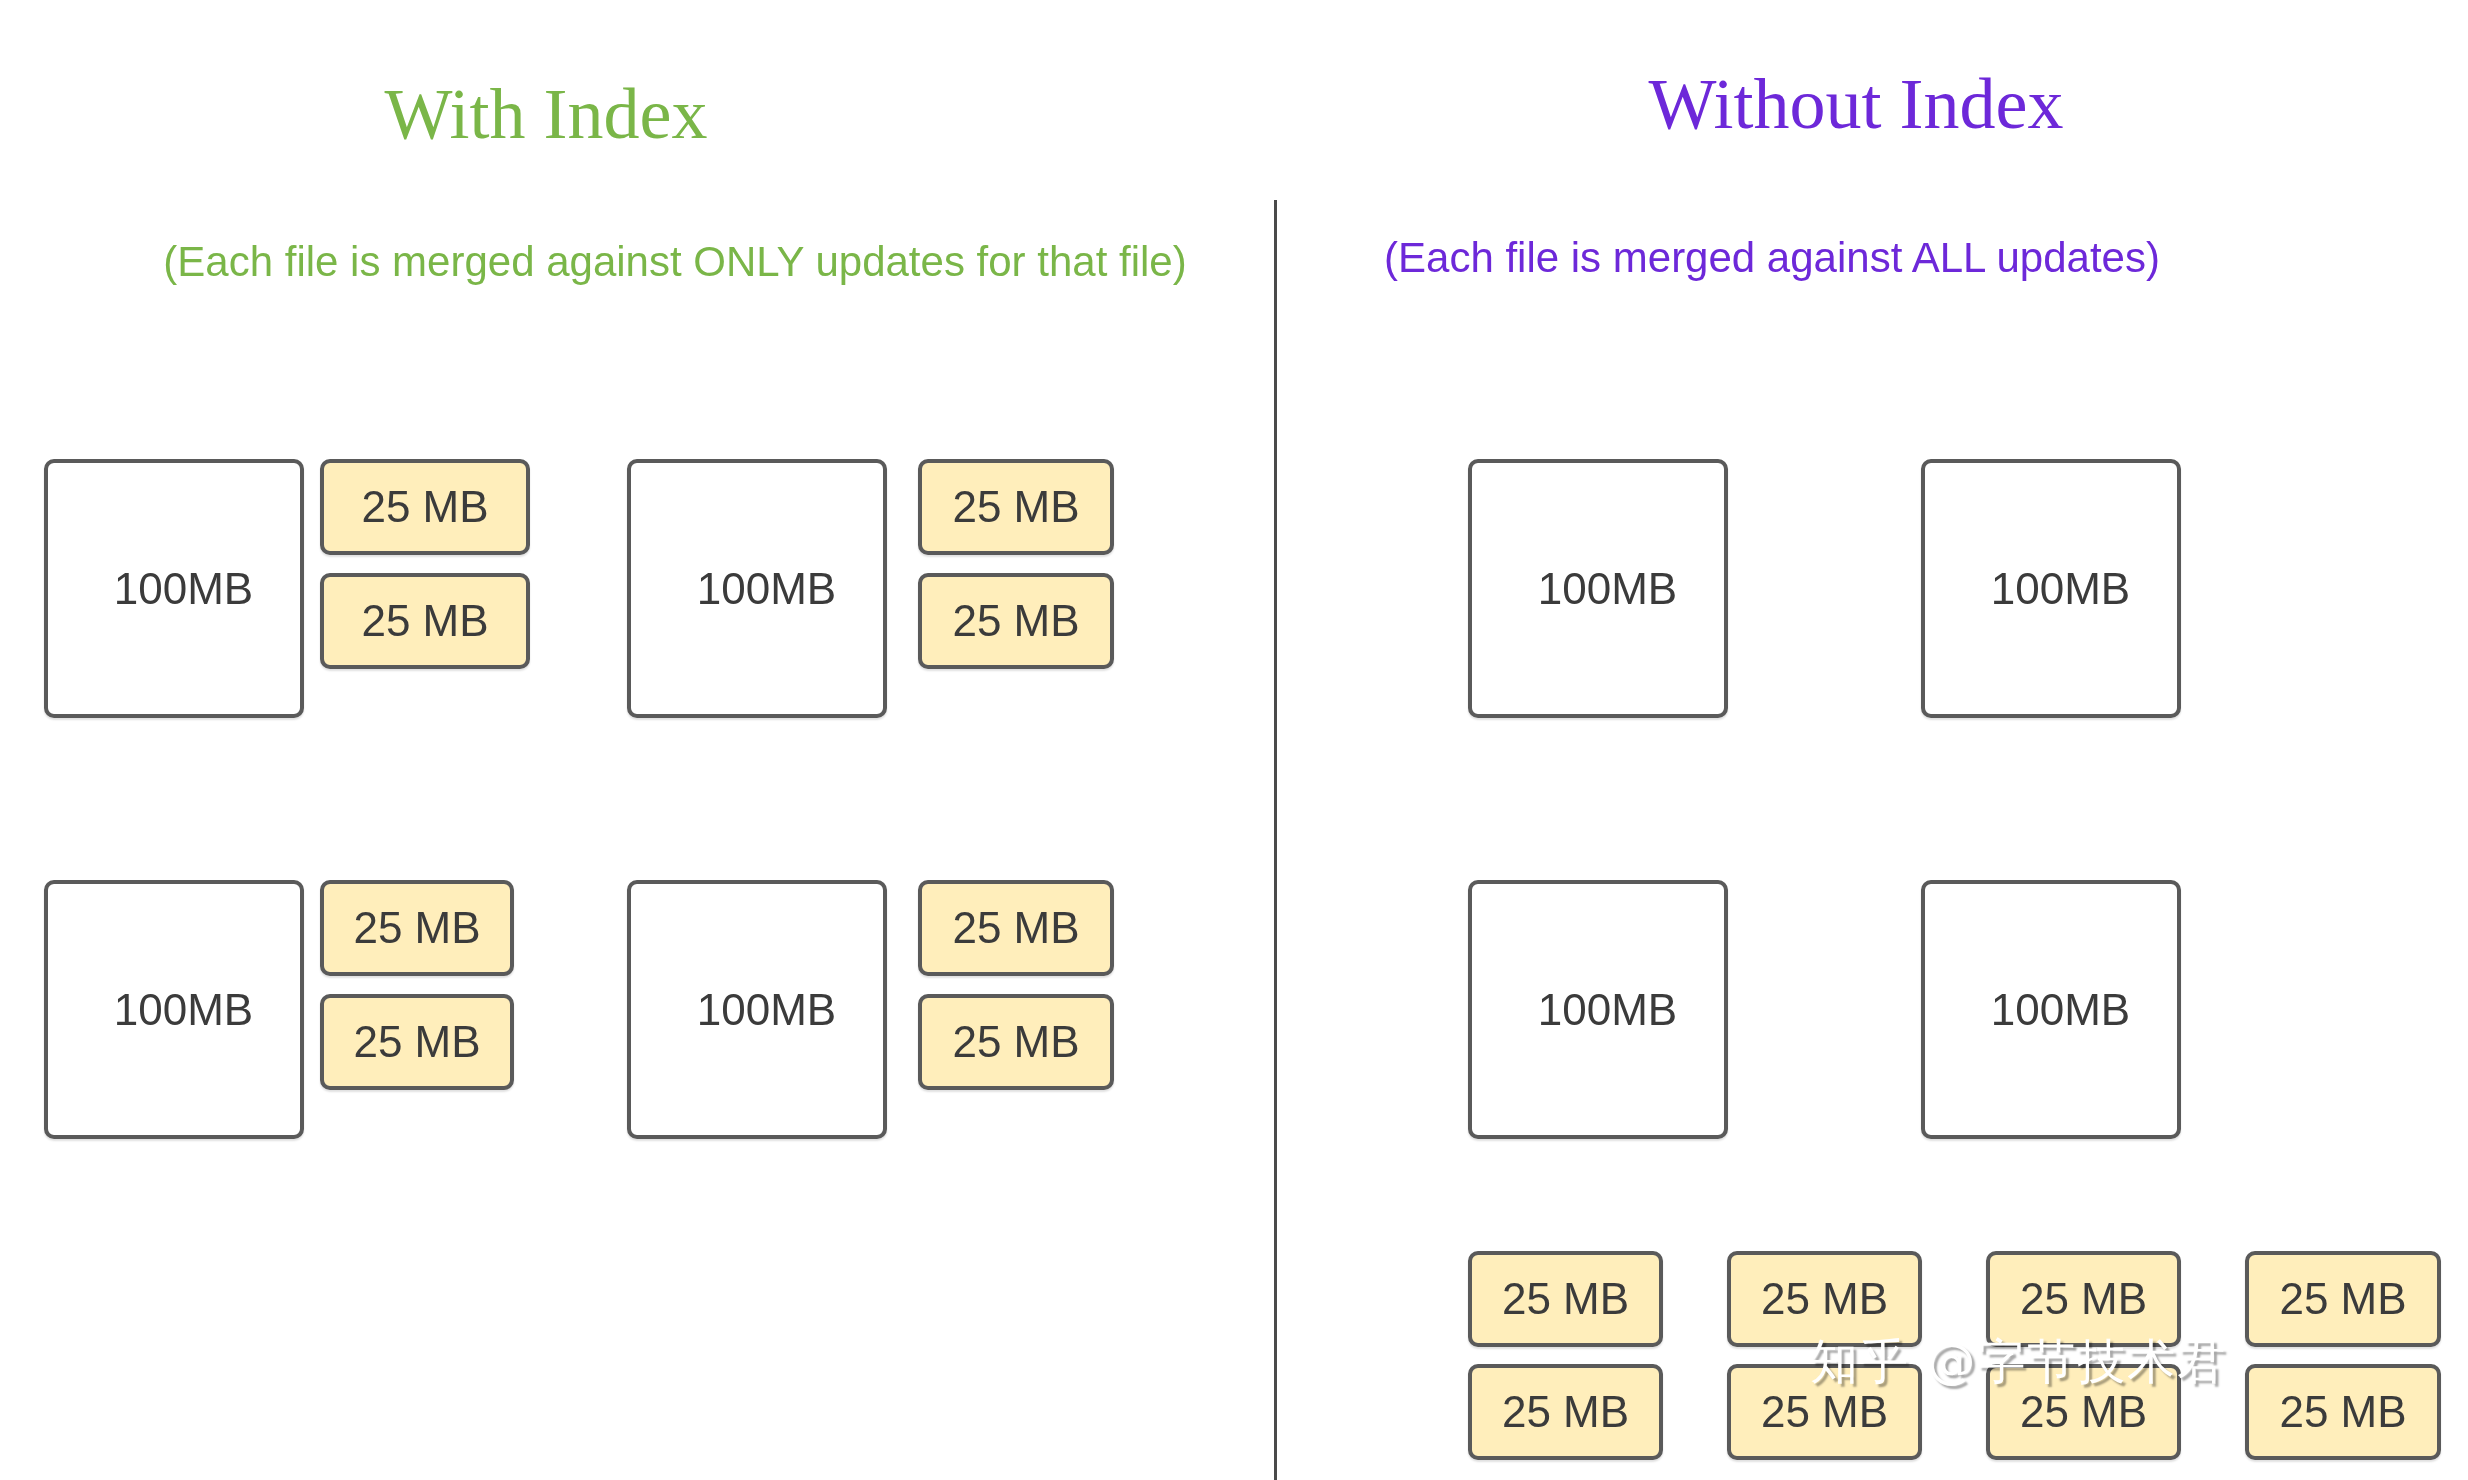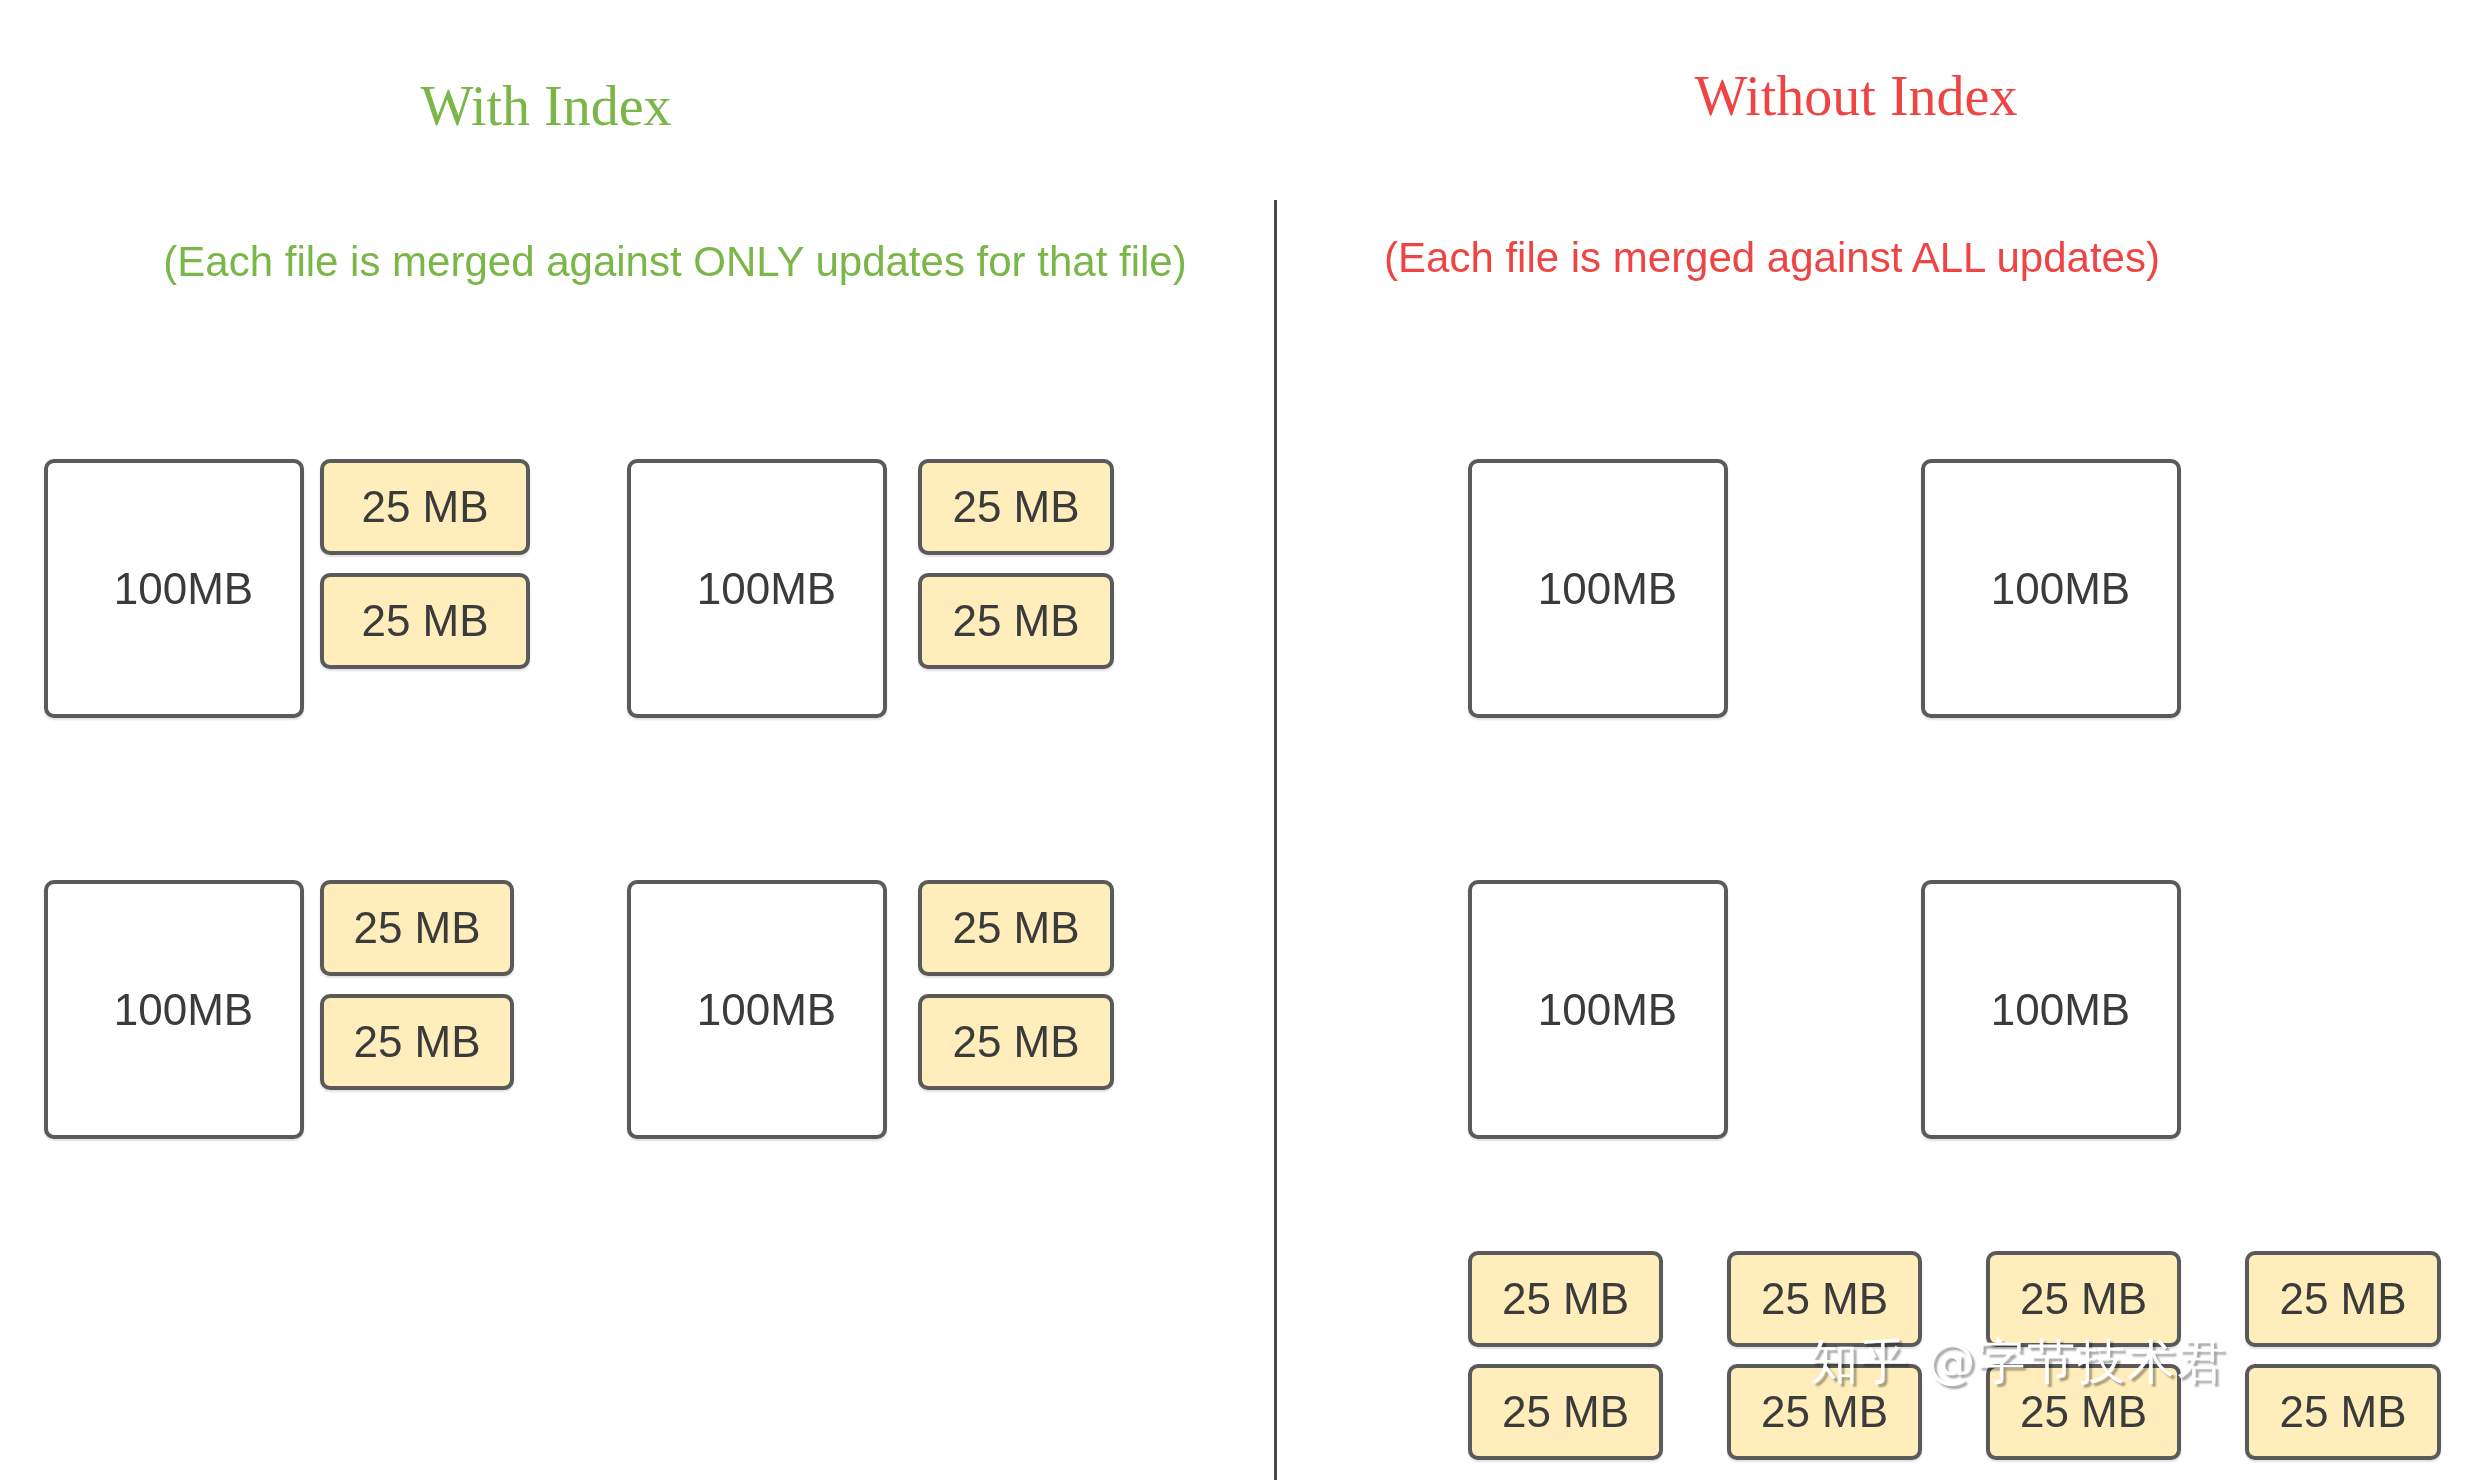--- a/index.html
+++ b/index.html
@@ -1,20 +1,20 @@
 <!DOCTYPE html>
 <html><head>
 <meta charset="utf-8">
 <style>
   html, body { margin:0; padding:0; background:#ffffff; }
   body { width:2468px; height:1480px; position:relative; overflow:hidden; font-family:"Liberation Sans", sans-serif; }
-  .title { position:absolute; font-family:"Liberation Serif", "DejaVu Serif", serif; font-size:56px; white-space:nowrap; transform:translateX(-50%); line-height:1; }
+  .title { position:absolute; font-family:"Liberation Serif", "DejaVu Serif", serif; font-size:72px; white-space:nowrap; transform:translateX(-50%); line-height:1; }
   .subtitle { position:absolute; font-size:42px; white-space:nowrap; transform:translateX(-50%); line-height:1; }
   .green { color:#7ab648; }
-  .red { color:#ef4444; }
+  .red { color:#6d28d9; }
   .divider { position:absolute; left:1274px; top:200px; width:3px; height:1280px; background:#4a4a4a; }
   .box { position:absolute; box-sizing:border-box; border:4px solid #5a5a5a; border-radius:10px; display:flex; align-items:center; justify-content:center; color:#3b3b3b; font-size:44px; box-shadow:0 2px 2px rgba(0,0,0,0.12); }
   .file { background:#ffffff; width:260px; height:259px;padding-left:19px; }
   .update { background:#ffeebb; height:96px; }
   .watermark { position:absolute; left:1810px; top:1330px; font-size:48px; color:#ffffff; text-shadow:3px 3px 2px rgba(0,0,0,0.35); white-space:nowrap; font-family:"DejaVu Sans", sans-serif; letter-spacing:2px; }
 </style>
 </head>
 <body>
 
 <div class="title green" style="left:546px; top:78px;">With Index</div>

